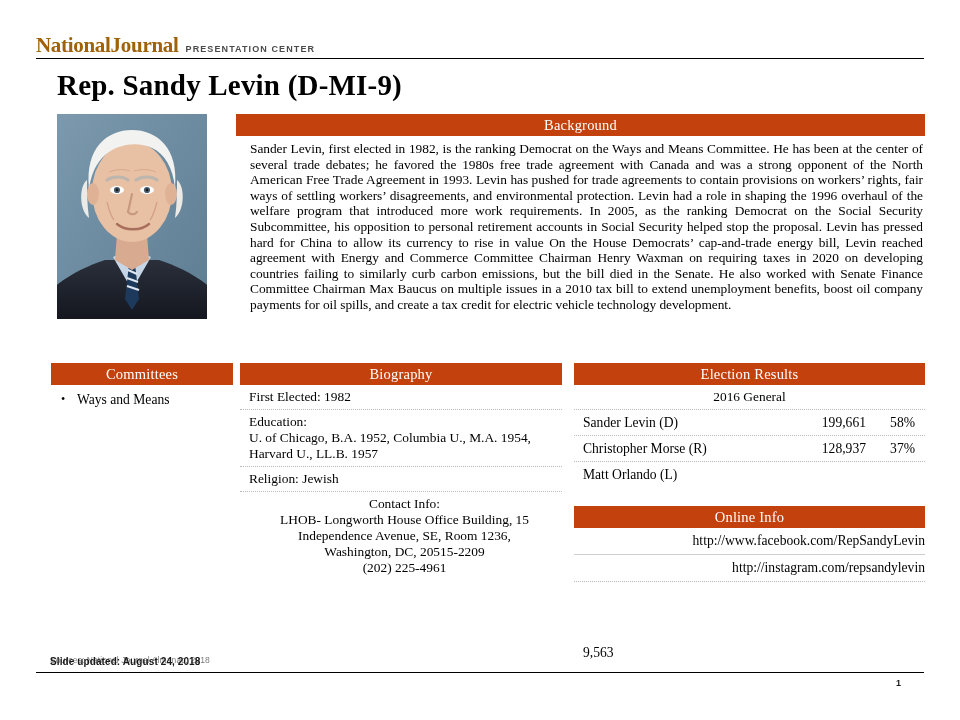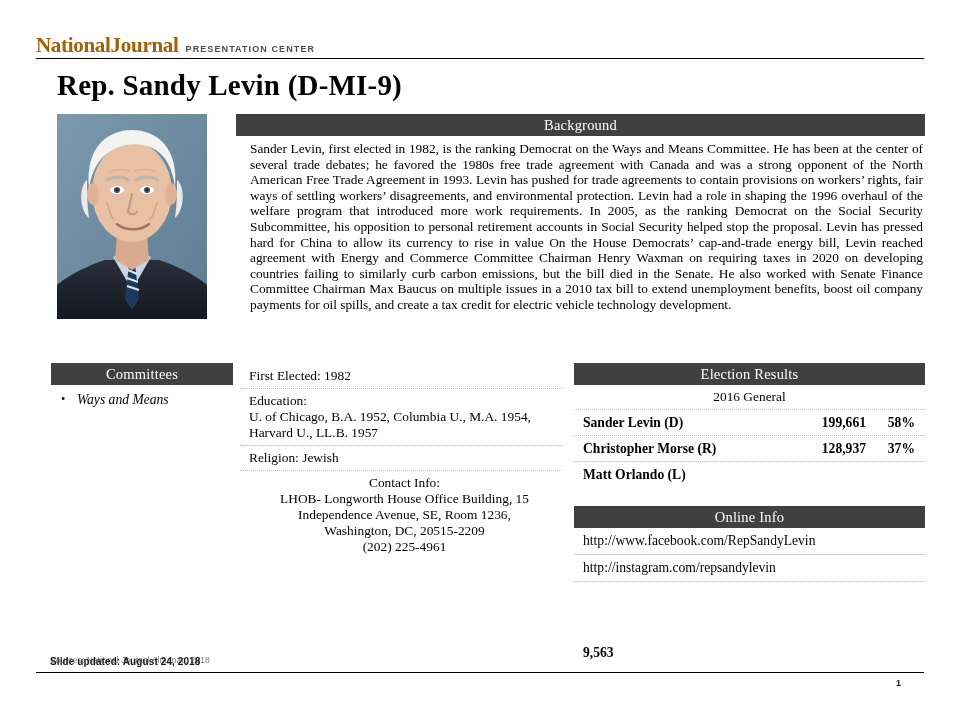--- a/index.html
+++ b/index.html
@@ -71,21 +71,21 @@
     top: 114px;
     width: 150px;
     height: 205px;
     overflow: hidden;
     background: #6e8ba0;
   }
   #photo svg { display: block; }
 
   
   .hdr {
-    background: #404040;
+    background: #c2410c;
     color: #ffffff;
     text-align: center;
     font-size: 14.5px;
     line-height: 22px;
     height: 22px;
     letter-spacing: 0.2px;
   }
 
   
   #background-block {
@@ -106,21 +106,20 @@
   #committees-block {
     position: absolute;
     left: 51px;
     top: 363px;
     width: 182px;
   }
   #committees-list {
     margin: 0;
     padding: 6px 0 0 0;
     list-style: none;
-    font-style: italic;
   }
   #committees-list li {
     font-size: 13.6px;
     line-height: 18px;
     padding-left: 26px;
     position: relative;
   }
   #committees-list li:before {
     content: "\2022";
     position: absolute;
@@ -160,39 +159,39 @@
     padding: 4px 0 4px 0;
     border-bottom: 1px dotted #b9b9b9;
   }
   .er-row {
     display: flex;
     align-items: baseline;
     font-size: 13.6px;
     line-height: 17px;
     padding: 4px 0 4px 9px;
     border-bottom: 1px dotted #b9b9b9;
-    font-weight: bold;
   }
   .er-row.last { border-bottom: none; flex-direction: column; }
   .er-name  { flex: 0 0 178px; }
   .er-votes { flex: 0 0 105px; text-align: right; }
   .er-pct   { flex: 1 1 auto;  text-align: right; padding-right: 10px; }
 
   
   #online-block {
     position: absolute;
     left: 574px;
     top: 506px;
     width: 351px;
   }
   .online-row {
     font-size: 13.6px;
     line-height: 18px;
     padding: 4px 0 4px 9px;
     border-bottom: 1px solid #cfcfcf;
+    text-align: right;
   }
   .online-row.last { border-bottom: 1px dotted #b9b9b9; }
 
   
   #sources {
     position: absolute;
     left: 50px;
     top: 655px;
     font-family: "Liberation Sans", "DejaVu Sans", sans-serif;
     font-size: 8.5px;
@@ -302,20 +301,21 @@
 </div>
 
 <div id="committees-block">
   <div class="hdr">Committees</div>
   <ul id="committees-list">
     <li>Ways and Means</li>
   </ul>
 </div>
 
 <div id="bio-block">
+  <div class="hdr">Biography</div>
   <div class="bio-row">First Elected: 1982</div>
   <div class="bio-row">Education:
 U. of Chicago, B.A. 1952, Columbia U., M.A. 1954,
 Harvard U., LL.B. 1957</div>
   <div class="bio-row">Religion: Jewish</div>
   <div class="bio-row last">Contact Info:
 LHOB-  Longworth House Office Building, 15
 Independence Avenue, SE, Room 1236,
 Washington, DC, 20515-2209
 (202) 225-4961</div>

